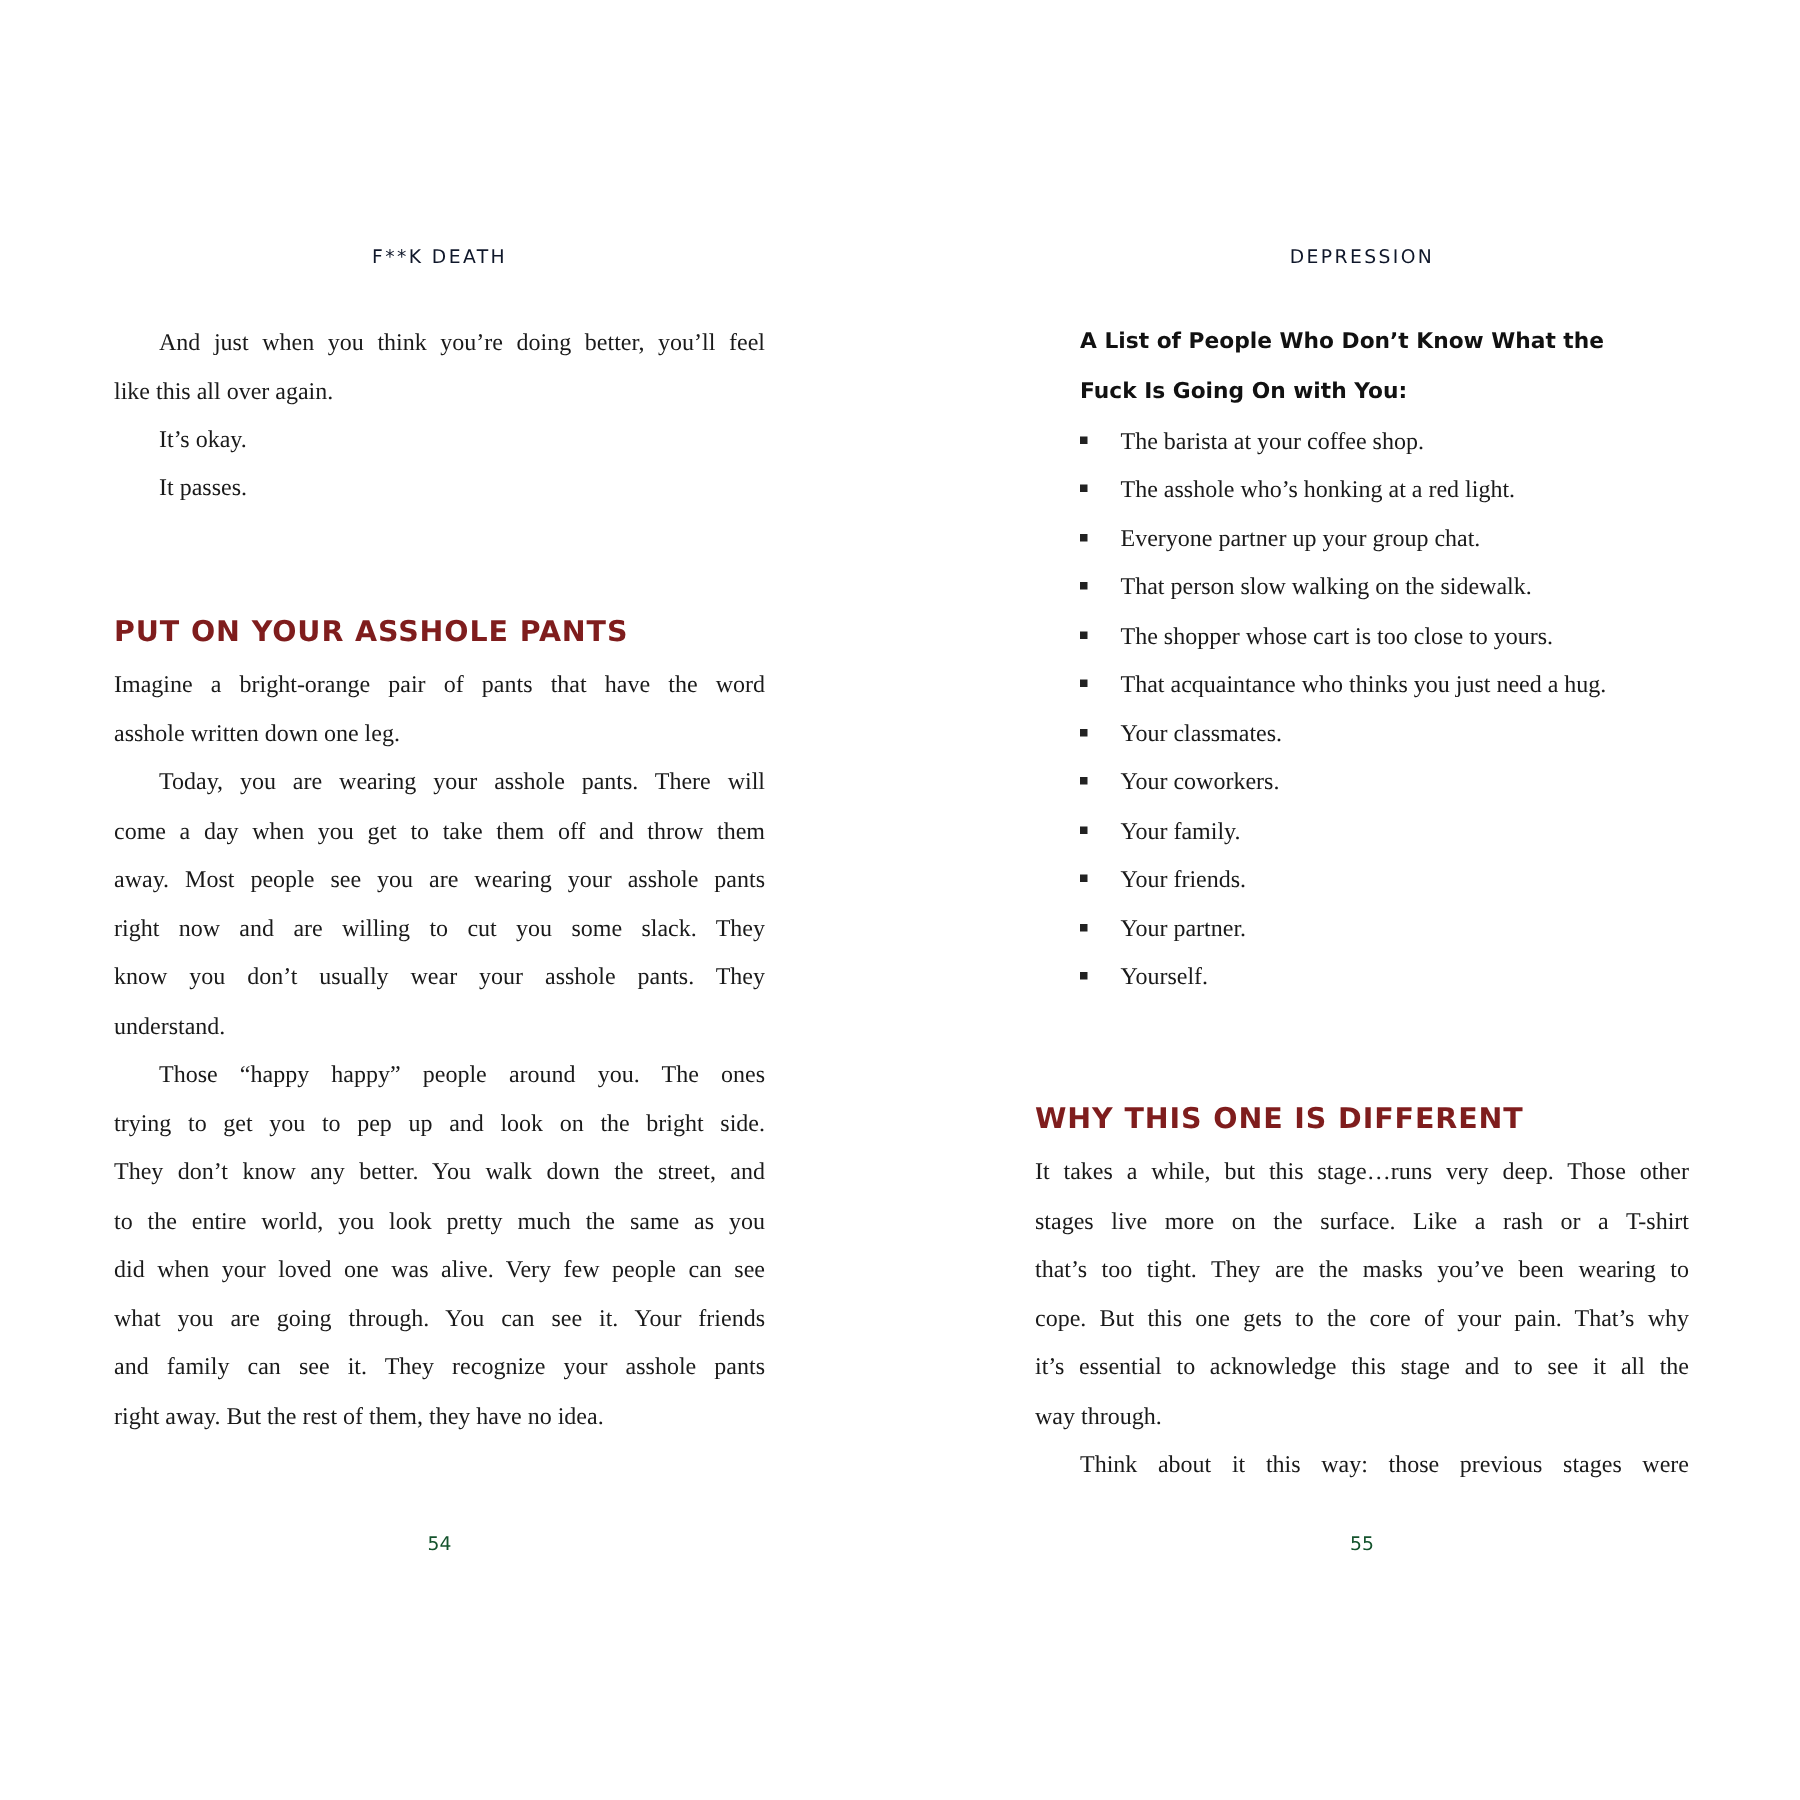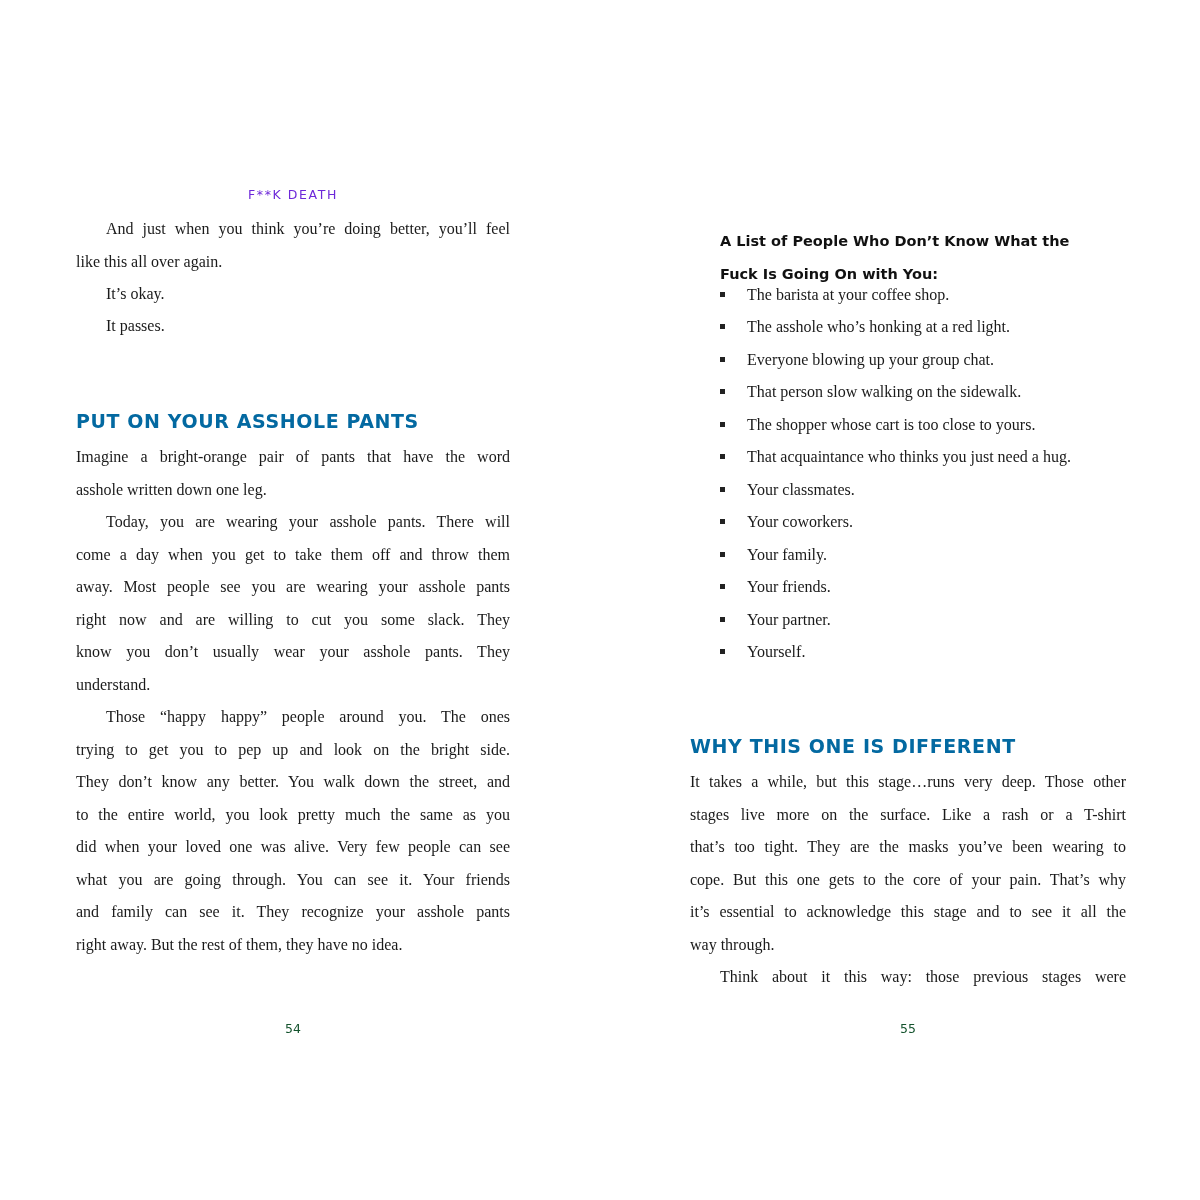--- a/index.html
+++ b/index.html
@@ -25,22 +25,21 @@
 
     .running-head {
       position: absolute;
       top: 163px;
       left: 0;
       width: 100%;
       text-align: center;
       font-family: "DejaVu Sans", sans-serif;
       font-size: 12.5px;
       letter-spacing: 1.6px;
-      color: #6d28d9;
-      margin-top: 24px;
+      color: #0f172a;
     }
     .page-number {
       position: absolute;
       top: 1021px;
       left: 0;
       width: 100%;
       text-align: center;
       font-family: "DejaVu Sans", sans-serif;
       font-size: 12.5px;
       color: #14532d;
@@ -62,31 +61,30 @@
     .indent { padding-left: 30px; box-sizing: border-box; }
 
     .heading {
       position: absolute;
       left: 0;
       font-family: "DejaVu Sans", sans-serif;
       font-weight: bold;
       font-size: 19px;
       letter-spacing: 0.6px;
       white-space: nowrap;
-      color: #0369a1;
+      color: #7f1d1d;
     }
     .subheading {
       position: absolute;
       left: 30px;
       font-family: "DejaVu Sans", sans-serif;
       font-weight: bold;
       font-size: 14.5px;
       white-space: nowrap;
       color: #111;
-      margin-top: 13px;
     }
     .list-item {
       position: absolute;
       left: 30px;
       font-size: 16px;
       line-height: 20px;
       white-space: nowrap;
     }
     .bullet {
       display: inline-block;
@@ -126,27 +124,28 @@
   <div class="line just" style="top:805px">to the entire world, you look pretty much the same as you</div>
   <div class="line just" style="top:837px">did when your loved one was alive. Very few people can see</div>
   <div class="line just" style="top:870px">what you are going through. You can see it. Your friends</div>
   <div class="line just" style="top:902px">and family can see it. They recognize your asshole pants</div>
   <div class="line" style="top:935px">right away. But the rest of them, they have no idea.</div>
 
   <div class="page-number">54</div>
 </div>
 
 <div class="page page-right">
+  <div class="running-head">DEPRESSION</div>
 
   <div class="subheading" style="top:220px">A List of People Who Don’t Know What the</div>
   <div class="subheading" style="top:253px">Fuck Is Going On with You:</div>
 
   <div class="list-item" style="top:285px"><span class="bullet"></span><span>The barista at your coffee shop.</span></div>
   <div class="list-item" style="top:317px"><span class="bullet"></span><span>The asshole who’s honking at a red light.</span></div>
-  <div class="list-item" style="top:350px"><span class="bullet"></span><span>Everyone blowing up your group chat.</span></div>
+  <div class="list-item" style="top:350px"><span class="bullet"></span><span>Everyone partner up your group chat.</span></div>
   <div class="list-item" style="top:382px"><span class="bullet"></span><span>That person slow walking on the sidewalk.</span></div>
   <div class="list-item" style="top:415px"><span class="bullet"></span><span>The shopper whose cart is too close to yours.</span></div>
   <div class="list-item" style="top:447px"><span class="bullet"></span><span>That acquaintance who thinks you just need a hug.</span></div>
   <div class="list-item" style="top:480px"><span class="bullet"></span><span>Your classmates.</span></div>
   <div class="list-item" style="top:512px"><span class="bullet"></span><span>Your coworkers.</span></div>
   <div class="list-item" style="top:545px"><span class="bullet"></span><span>Your family.</span></div>
   <div class="list-item" style="top:577px"><span class="bullet"></span><span>Your friends.</span></div>
   <div class="list-item" style="top:610px"><span class="bullet"></span><span>Your partner.</span></div>
   <div class="list-item" style="top:642px"><span class="bullet"></span><span>Yourself.</span></div>
 

